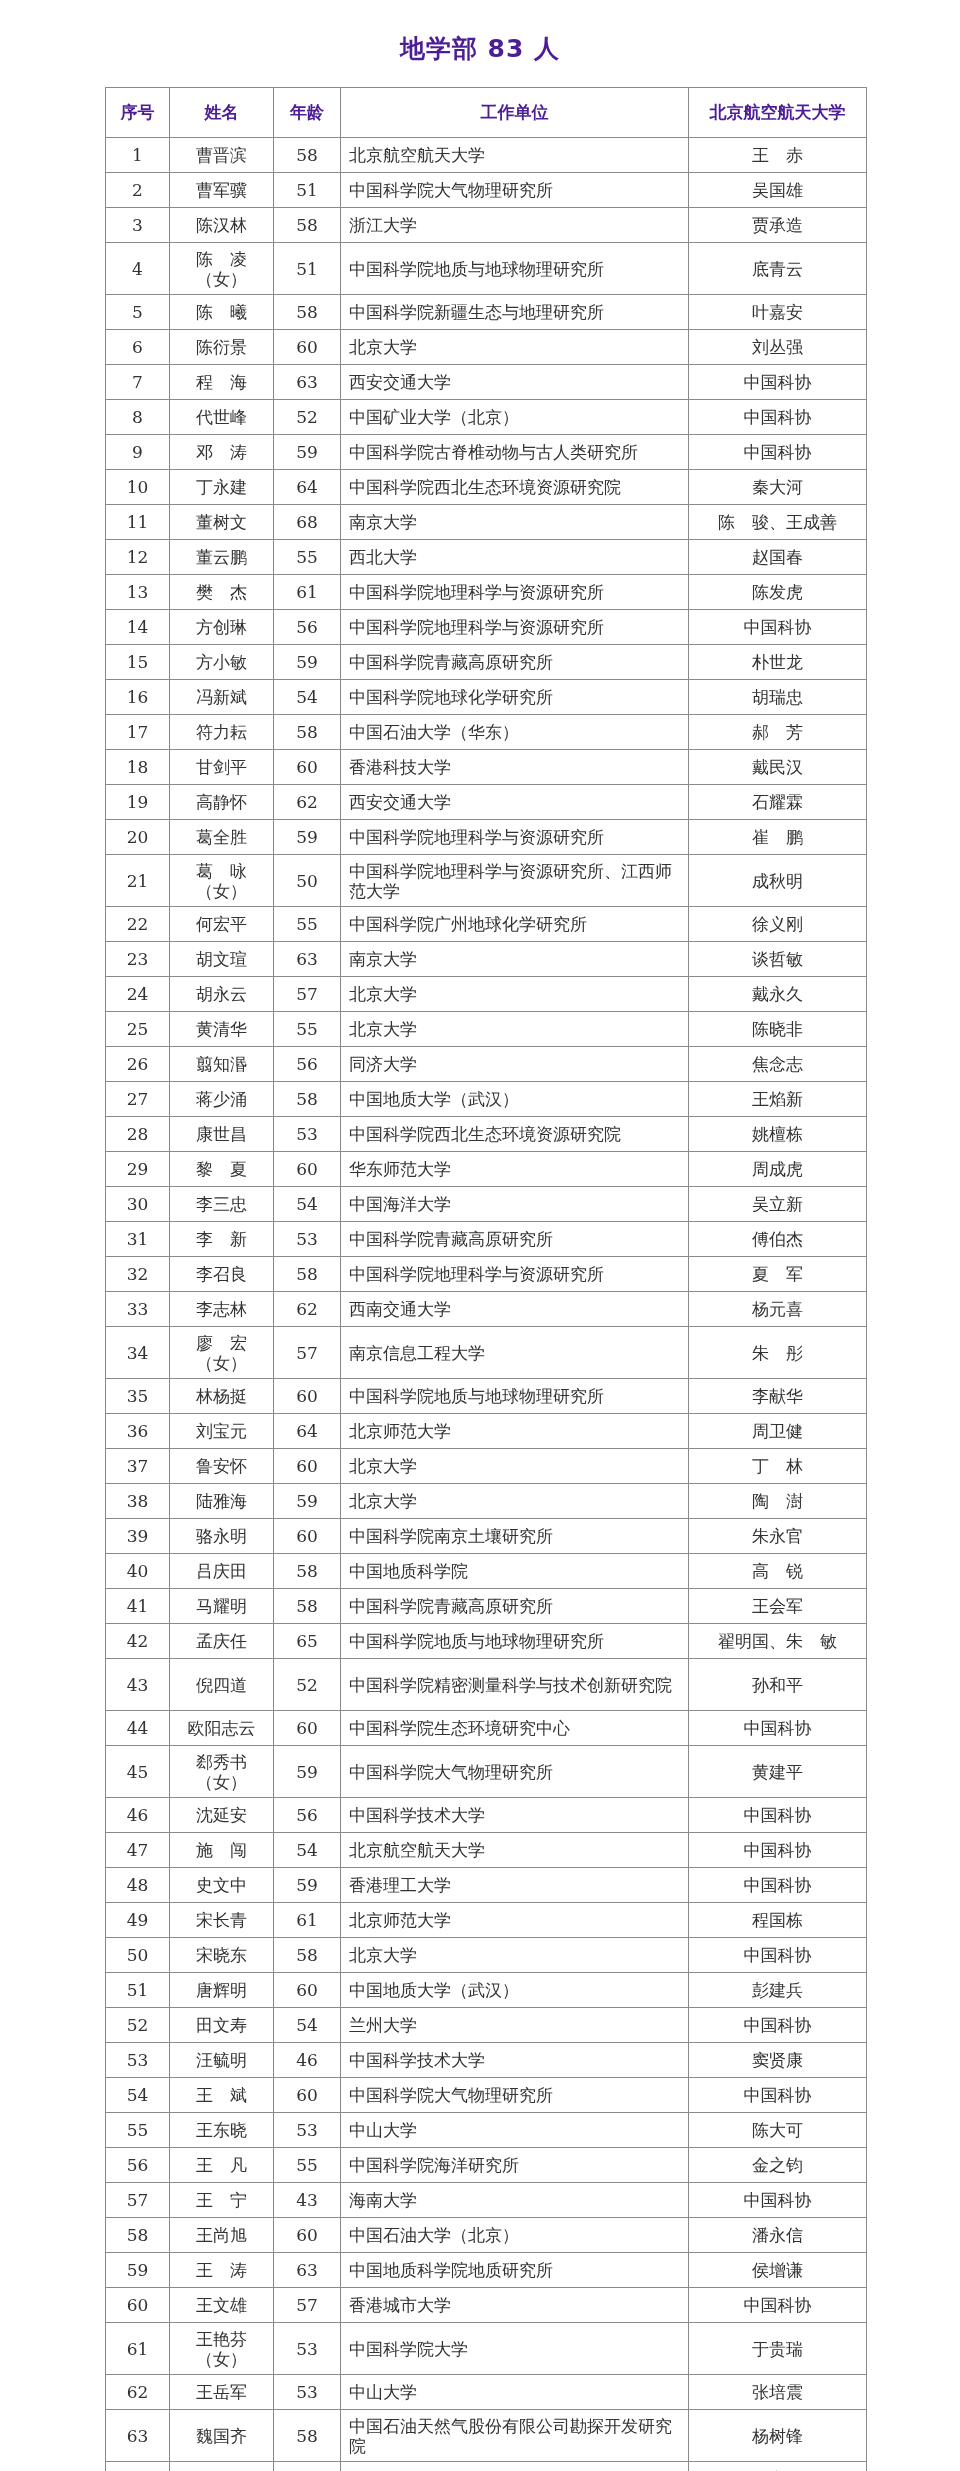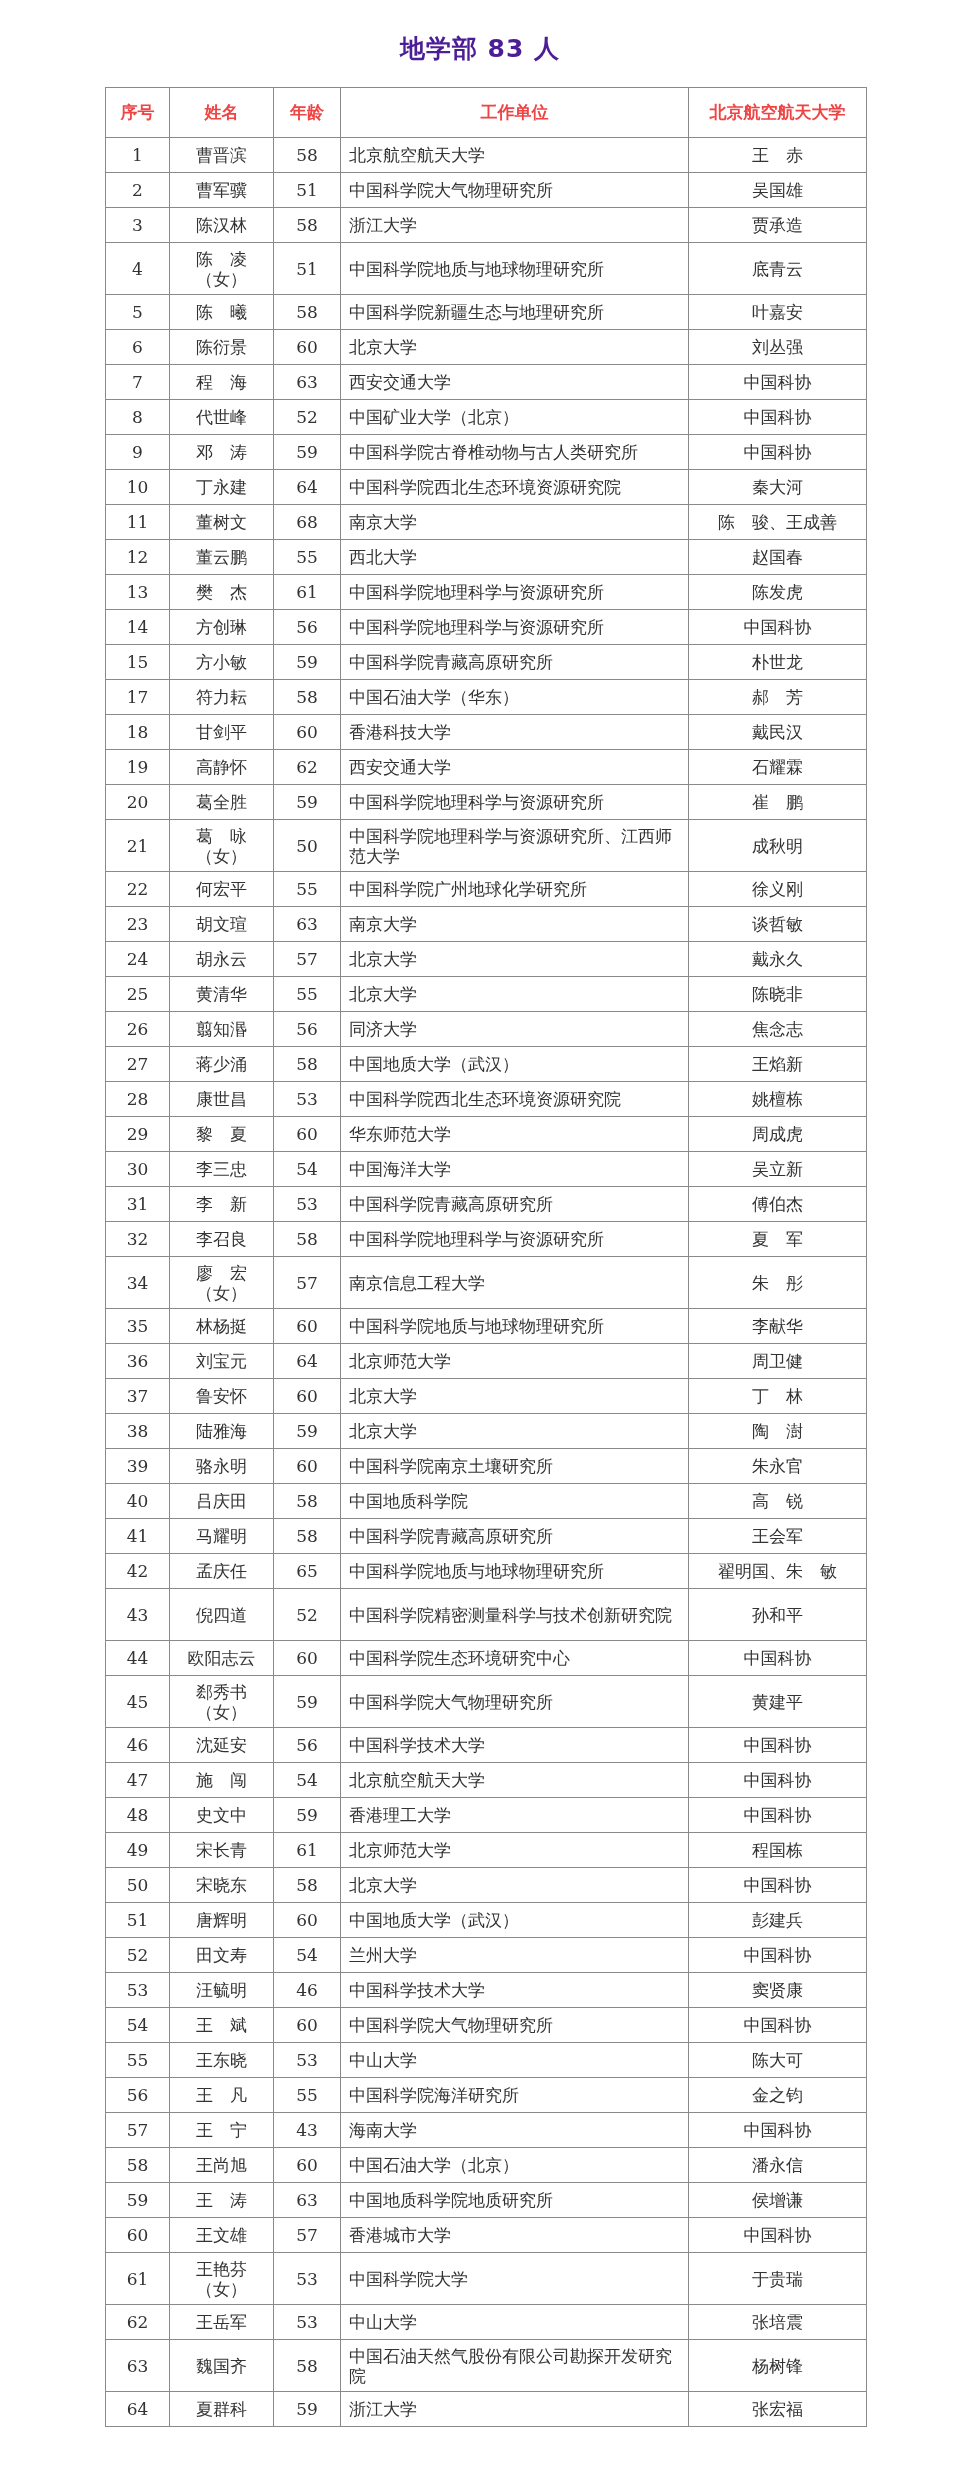--- a/index.html
+++ b/index.html
@@ -5,21 +5,21 @@
   html, body { margin: 0; padding: 0; background: #ffffff; }
   body { width: 960px; height: 2471px; overflow: hidden; position: relative;
          font-family: "DejaVu Serif", "Liberation Serif", serif; color: #222; }
   .title { position: absolute; left: 0; top: 32px; width: 960px; text-align: center;
            font-family: "DejaVu Sans", "Liberation Sans", sans-serif;
            font-weight: bold; font-size: 25px; letter-spacing: 1px; color: #4c1d95; }
   table.roster { position: absolute; left: 105px; top: 87px; width: 761px;
            border-collapse: collapse; table-layout: fixed; }
   table.roster th, table.roster td { border: 1.5px solid #8a8a8a; padding: 0; font-size: 17px; }
   table.roster th { height: 49px; font-family: "DejaVu Sans", "Liberation Sans", sans-serif;
-           font-weight: bold; font-size: 17px; color: #ef4444; text-align: center; }
+           font-weight: bold; font-size: 17px; color: #4c1d95; text-align: center; }
   table.roster td { height: 34px; line-height: 20px; text-align: center; color: #333; }
   table.roster tr.tall td { height: 51px; }
   table.roster td.unit { text-align: left; padding-left: 8px; padding-right: 6px; }
   table.roster td.name { white-space: pre-line; line-height: 20px; }
   .c1 { width: 64px; } .c2 { width: 104px; } .c3 { width: 67px; }
   .c4 { width: 348px; } .c5 { width: 178px; }
 </style>
 </head>
 <body>
 
@@ -143,20 +143,27 @@
         <td>中国科协</td>
       </tr>
       <tr>
         <td>15</td>
         <td class="name">方小敏</td>
         <td>59</td>
         <td class="unit">中国科学院青藏高原研究所</td>
         <td>朴世龙</td>
       </tr>
       <tr>
+        <td>16</td>
+        <td class="name">冯新斌</td>
+        <td>54</td>
+        <td class="unit">中国科学院地球化学研究所</td>
+        <td>胡瑞忠</td>
+      </tr>
+      <tr>
         <td>17</td>
         <td class="name">符力耘</td>
         <td>58</td>
         <td class="unit">中国石油大学（华东）</td>
         <td>郝　芳</td>
       </tr>
       <tr>
         <td>18</td>
         <td class="name">甘剑平</td>
         <td>60</td>
@@ -255,20 +262,27 @@
         <td class="unit">中国科学院青藏高原研究所</td>
         <td>傅伯杰</td>
       </tr>
       <tr>
         <td>32</td>
         <td class="name">李召良</td>
         <td>58</td>
         <td class="unit">中国科学院地理科学与资源研究所</td>
         <td>夏　军</td>
       </tr>
+      <tr>
+        <td>33</td>
+        <td class="name">李志林</td>
+        <td>62</td>
+        <td class="unit">西南交通大学</td>
+        <td>杨元喜</td>
+      </tr>
       <tr class="tall">
         <td>34</td>
         <td class="name">廖　宏
 （女）</td>
         <td>57</td>
         <td class="unit">南京信息工程大学</td>
         <td>朱　彤</td>
       </tr>
       <tr>
         <td>35</td>

